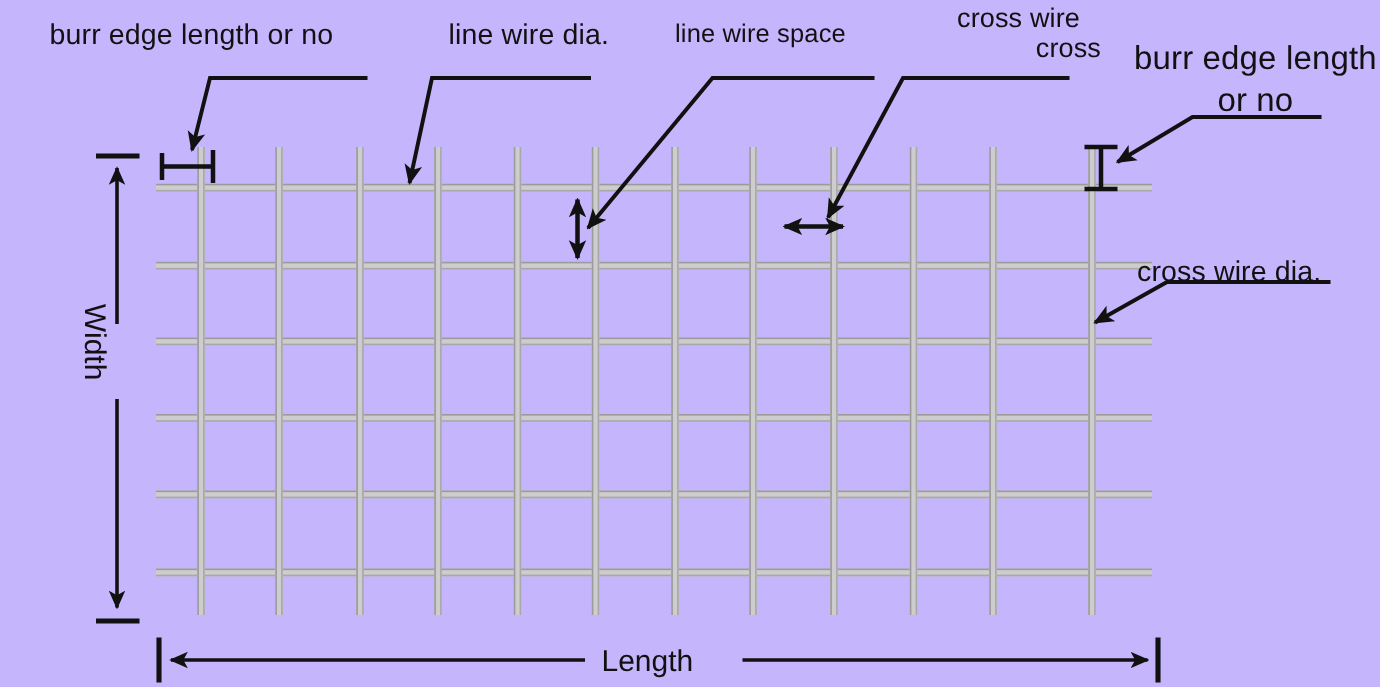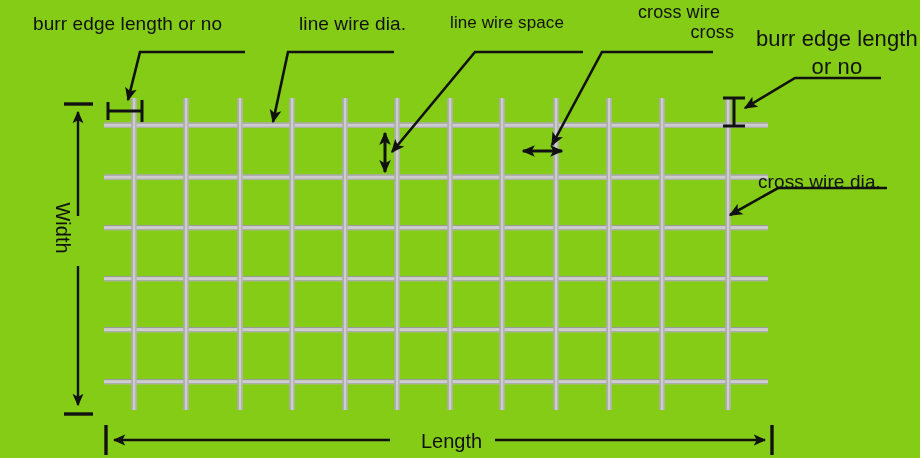--- a/index.html
+++ b/index.html
@@ -8,21 +8,21 @@
     padding: 0;
     background: #ffffff;
   }
   body {
     font-family: "Liberation Sans", sans-serif;
   }
   #diagram-root {
     position: relative;
     width: 920px;
     height: 458px;
-    background: #84cc16;
+    background: #c4b5fd;
     overflow: hidden;
   }
   #diagram-svg {
     position: absolute;
     left: 0;
     top: 0;
     width: 920px;
     height: 458px;
   }
   .lbl {
@@ -75,21 +75,20 @@
     top: 171px;
     font-size: 19px;
   }
   #label-length {
     position: absolute;
     left: 401px;
     top: 430px;
     font-size: 20px;
     color: #111111;
     font-family: "Liberation Sans", sans-serif;
-    margin-left: 20px;
   }
   #label-width {
     position: absolute;
     left: 62px;
     top: 228px;
     font-size: 20px;
     color: #111111;
     font-family: "Liberation Sans", sans-serif;
     transform: translate(-50%, -50%) rotate(90deg);
     transform-origin: center center;

